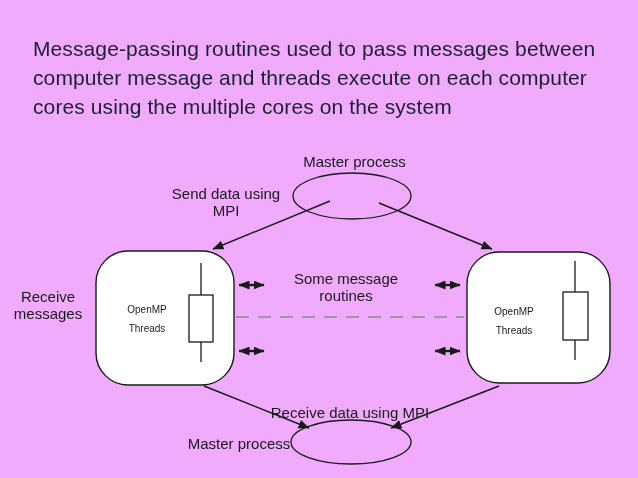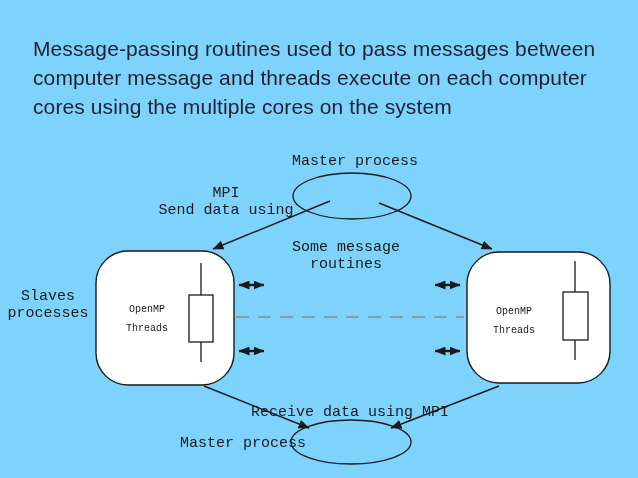--- a/index.html
+++ b/index.html
@@ -4,21 +4,21 @@
 <style>
   html, body {
     margin: 0;
     padding: 0;
     background: #ffffff;
   }
   .slide {
     position: relative;
     width: 638px;
     height: 478px;
-    background: #7dd3fc;
+    background: #f0abfc;
     overflow: hidden;
     font-family: "Liberation Serif", serif;
   }
   .title-block {
     position: absolute;
     left: 33px;
     top: 34px;
     font-family: "Liberation Sans", sans-serif;
     font-size: 21px;
     line-height: 29px;
@@ -28,21 +28,21 @@
   .title-line { white-space: nowrap; }
   .diagram-svg {
     position: absolute;
     left: 0;
     top: 0;
     width: 638px;
     height: 478px;
   }
   .lbl {
     position: absolute;
-    font-family: Liberation Mono, monospace;
+    font-family: Liberation Sans, sans-serif;
     font-size: 15px;
     line-height: 17px;
     color: #1a1a1a;
     text-align: center;
   }
   .lbl .ln { display: block; }
   .node-lbl {
     font-size: 10px;
     line-height: 19px;
   }
@@ -93,32 +93,32 @@
     <defs>
       <marker id="ahs" markerUnits="userSpaceOnUse" markerWidth="12" markerHeight="10" refX="0.5" refY="4.5" orient="auto">
         <path d="M11,0 L0,4.5 L11,9 Z" fill="#1a1a1a"></path>
       </marker>
     </defs>
   </svg>
 
   <div class="lbl nowrap" style="left:292px; top:153px; width:125px;">Master process</div>
 
   <div class="lbl" style="left:155px; top:185px; width:142px;">
+    <span class="ln">Send data using</span>
     <span class="ln">MPI</span>
-    <span class="ln">Send data using</span>
   </div>
 
-  <div class="lbl" style="left:276px; top:239px; width:140px;">
+  <div class="lbl" style="left:276px; top:270px; width:140px;">
     <span class="ln">Some message</span>
     <span class="ln">routines</span>
   </div>
 
   <div class="lbl" style="left:2px; top:288px; width:92px;">
-    <span class="ln">Slaves</span>
-    <span class="ln">processes</span>
+    <span class="ln">Receive</span>
+    <span class="ln">messages</span>
   </div>
 
   <div class="lbl node-lbl" style="left:97px; top:300px; width:100px;">
     <span class="ln">OpenMP</span>
     <span class="ln">Threads</span>
   </div>
 
   <div class="lbl node-lbl" style="left:464px; top:302px; width:100px;">
     <span class="ln">OpenMP</span>
     <span class="ln">Threads</span>

